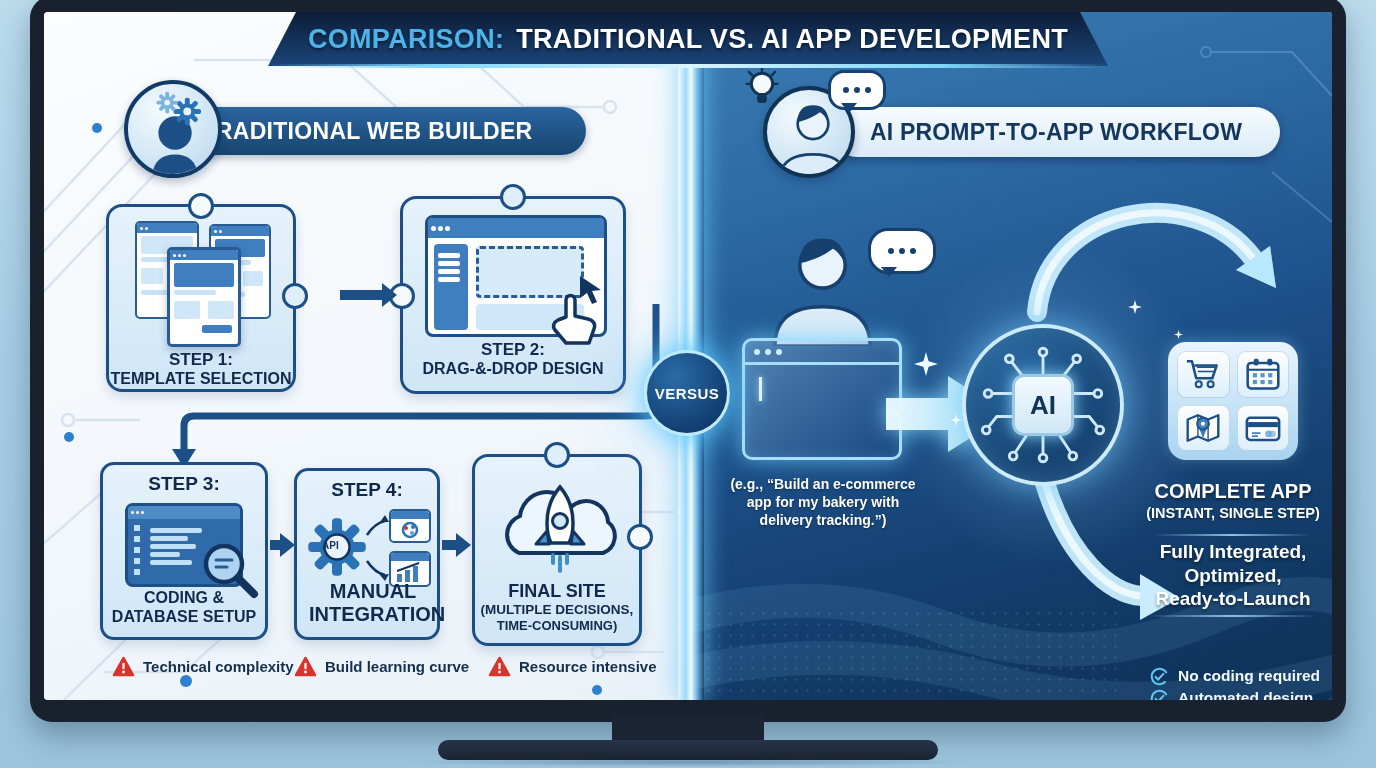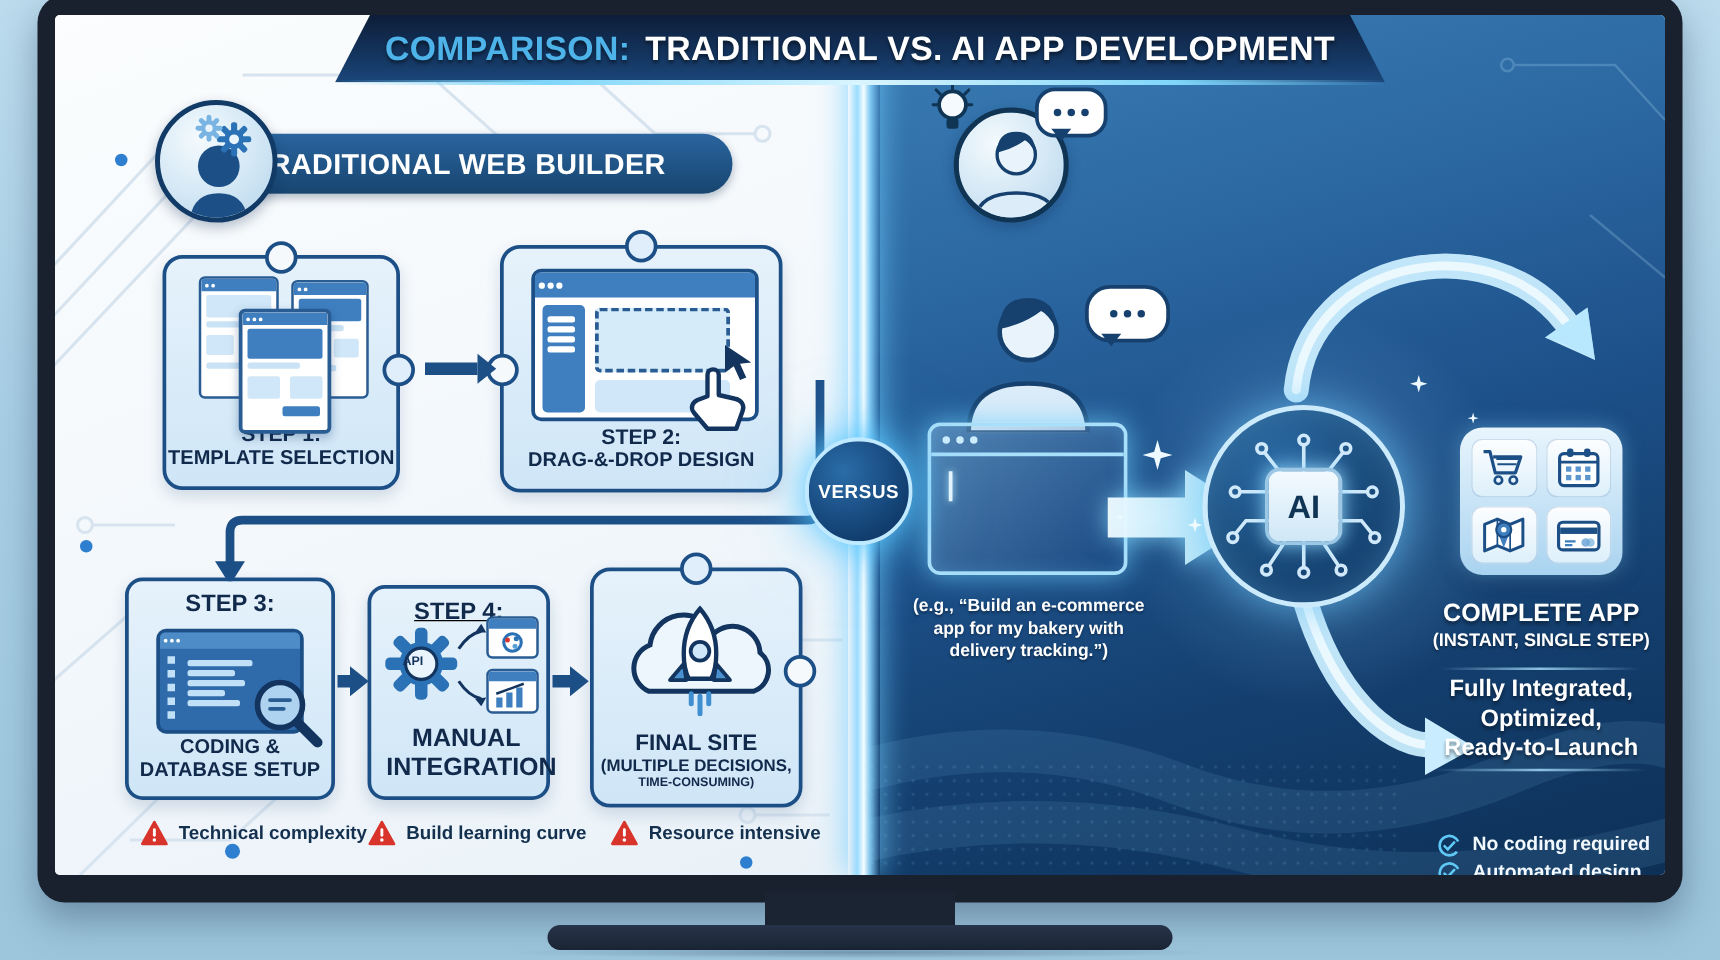--- a/index.html
+++ b/index.html
@@ -172,21 +172,21 @@
                 <rect x="38" y="8" width="4" height="22" rx="2" transform="rotate(135 40 19)"></rect>
                 <circle cx="40" cy="19" r="6.5"></circle>
               </g>
             <circle cx="40" cy="19" r="3" fill="#eaf4fc"></circle>
           </svg>
         </div>
         <div class="pill-l">
           <span>TRADITIONAL WEB BUILDER</span>
         </div>
 
-        <div class="pz" style="left:86px;top:192px;width:190px;height:188px;justify-content:flex-end;padding-bottom:12px;">
+        <div class="pz" style="left:62px;top:192px;width:190px;height:188px;justify-content:flex-end;padding-bottom:0;">
           <div class="knob in" style="left:50%;top:-14px;transform:translateX(-50%);"></div>
           <div class="knob out" style="right:-15px;top:42%;"></div>
           <div class="abs" style="left:26px;top:14px;width:140px;height:108px;">
             <div class="bwin" style="left:0;top:0;width:64px;height:98px;">
               <div class="bbar">
                   <span class="bdot"></span>
                   <span class="bdot"></span>
                 </div>
               <div class="lblk" style="height:18px;"></div>
                 <div class="ln" style="width:34px;"></div>
@@ -288,23 +288,23 @@
               <line x1="42" y1="42" x2="58" y2="58" stroke="#12345e" stroke-width="8" stroke-linecap="round"></line>
             </svg>
           </div>
           <div class="step-label" style="font-size:16px;position:absolute;bottom:10px;left:0;right:0;">
             <div>CODING &amp; DATABASE SETUP</div>
           </div>
         </div>
 
         <div class="harrow" style="left:226px;top:528px;width:10px;"></div>
 
-        <div class="sbox" style="left:250px;top:456px;width:146px;height:172px;padding-top:8px;text-decoration:underline;">
+        <div class="sbox" style="left:250px;top:456px;width:146px;height:172px;padding-top:8px;">
           <div class="step-label" style="font-size:19px;">STEP 4:</div>
-          <div class="abs" style="left:10px;top:22px;width:126px;height:78px;">
+          <div class="abs" style="left:10px;top:38px;width:126px;height:78px;">
             <svg class="abs" style="left:0;top:8px;" width="60" height="60" viewBox="0 0 48 48">
               <g fill="#2a72b5">
                   <rect x="20" y="1" width="8" height="46" rx="3"></rect>
                   <rect x="20" y="1" width="8" height="46" rx="3" transform="rotate(45 24 24)"></rect>
                   <rect x="20" y="1" width="8" height="46" rx="3" transform="rotate(90 24 24)"></rect>
                   <rect x="20" y="1" width="8" height="46" rx="3" transform="rotate(135 24 24)"></rect>
                   <circle cx="24" cy="24" r="14"></circle>
                 </g>
               <circle cx="24" cy="24" r="10" fill="#eaf4fc" stroke="#12345e" stroke-width="2"></circle>
             </svg>
@@ -347,21 +347,21 @@
           <svg class="abs" style="left:12px;top:12px;" width="146" height="104" viewBox="0 0 146 104">
             <path d="M32 84 a20 20 0 0 1 1-37 a27 27 0 0 1 51-9 a22 22 0 0 1 37 15 a18 18 0 0 1-5 31 z" fill="#edf6fc" stroke="#12345e" stroke-width="4"></path>
             <path d="M73 18 q13 15 13 36 q0 12-4 20 h-18 q-4-8-4-20 q0-21 13-36z" fill="#fff" stroke="#12345e" stroke-width="3.5"></path>
             <circle cx="73" cy="52" r="7.5" fill="#cfe7f8" stroke="#12345e" stroke-width="3"></circle>
             <path d="M60 62 l-11 13 h13z M86 62 l11 13 h-13z" fill="#4b90cf" stroke="#12345e" stroke-width="3" stroke-linejoin="round"></path>
             <path d="M66 86 v8 M73 88 v14 M80 86 v8" stroke="#3f8fd0" stroke-width="4" stroke-linecap="round"></path>
           </svg>
           <div class="step-label">
             <div style="font-size:18px;">FINAL SITE</div>
             <div style="font-size:13.5px;">(MULTIPLE DECISIONS,</div>
-            <div style="font-size:10px;">TIME-CONSUMING)</div>
+            <div style="font-size:13px;">TIME-CONSUMING)</div>
           </div>
         </div>
 
         <div class="warn" style="left:68px;top:644px;">
           <svg width="23" height="21" viewBox="0 0 24 22">
               <path d="M12 2 L22 20 H2 Z" fill="#d9342b" stroke="#d9342b" stroke-width="2.5" stroke-linejoin="round"></path>
               <rect x="10.8" y="7" width="2.4" height="7" rx="1.2" fill="#fff"></rect>
               <circle cx="12" cy="16.8" r="1.5" fill="#fff"></circle>
             </svg>
           <span>Technical complexity</span>
@@ -418,20 +418,23 @@
           <svg width="92" height="92" viewBox="0 0 120 120">
             <circle cx="60" cy="44" r="20" fill="#e9f3fb" stroke="#16406e" stroke-width="3.5"></circle>
             <path d="M40 42 q0-22 20-22 q20 0 20 22 q-6-11-11-13 q-12 9-29 13z" fill="#16406e"></path>
             <path d="M16 120 q0-36 44-36 q44 0 44 36z" fill="#dcecf9" stroke="#16406e" stroke-width="3.5"></path>
           </svg>
         </div>
         <div class="bubble" style="left:136px;top:58px;width:58px;height:40px;">
           <i></i>
             <i></i>
             <i></i>
+        </div>
+        <div class="pill-r" style="left:140px;top:95px;width:448px;">
+          <span>AI PROMPT-TO-APP WORKFLOW</span>
         </div>
 
         <svg class="abs" style="left:68px;top:212px;" width="125" height="122" viewBox="0 0 120 118">
           <circle cx="60" cy="40" r="22" fill="#e9f3fb" stroke="#16406e" stroke-width="3.5"></circle>
           <path d="M38 38 q0-24 22-24 q22 0 22 24 q-7-12-12-14 q-13 10-32 14z" fill="#16406e"></path>
           <path d="M14 118 q0-38 46-38 q46 0 46 38z" fill="#dcecf9" stroke="#16406e" stroke-width="3.5"></path>
         </svg>
         <div class="bubble" style="left:176px;top:216px;width:68px;height:46px;border-radius:20px;">
           <i></i>
             <i></i>

